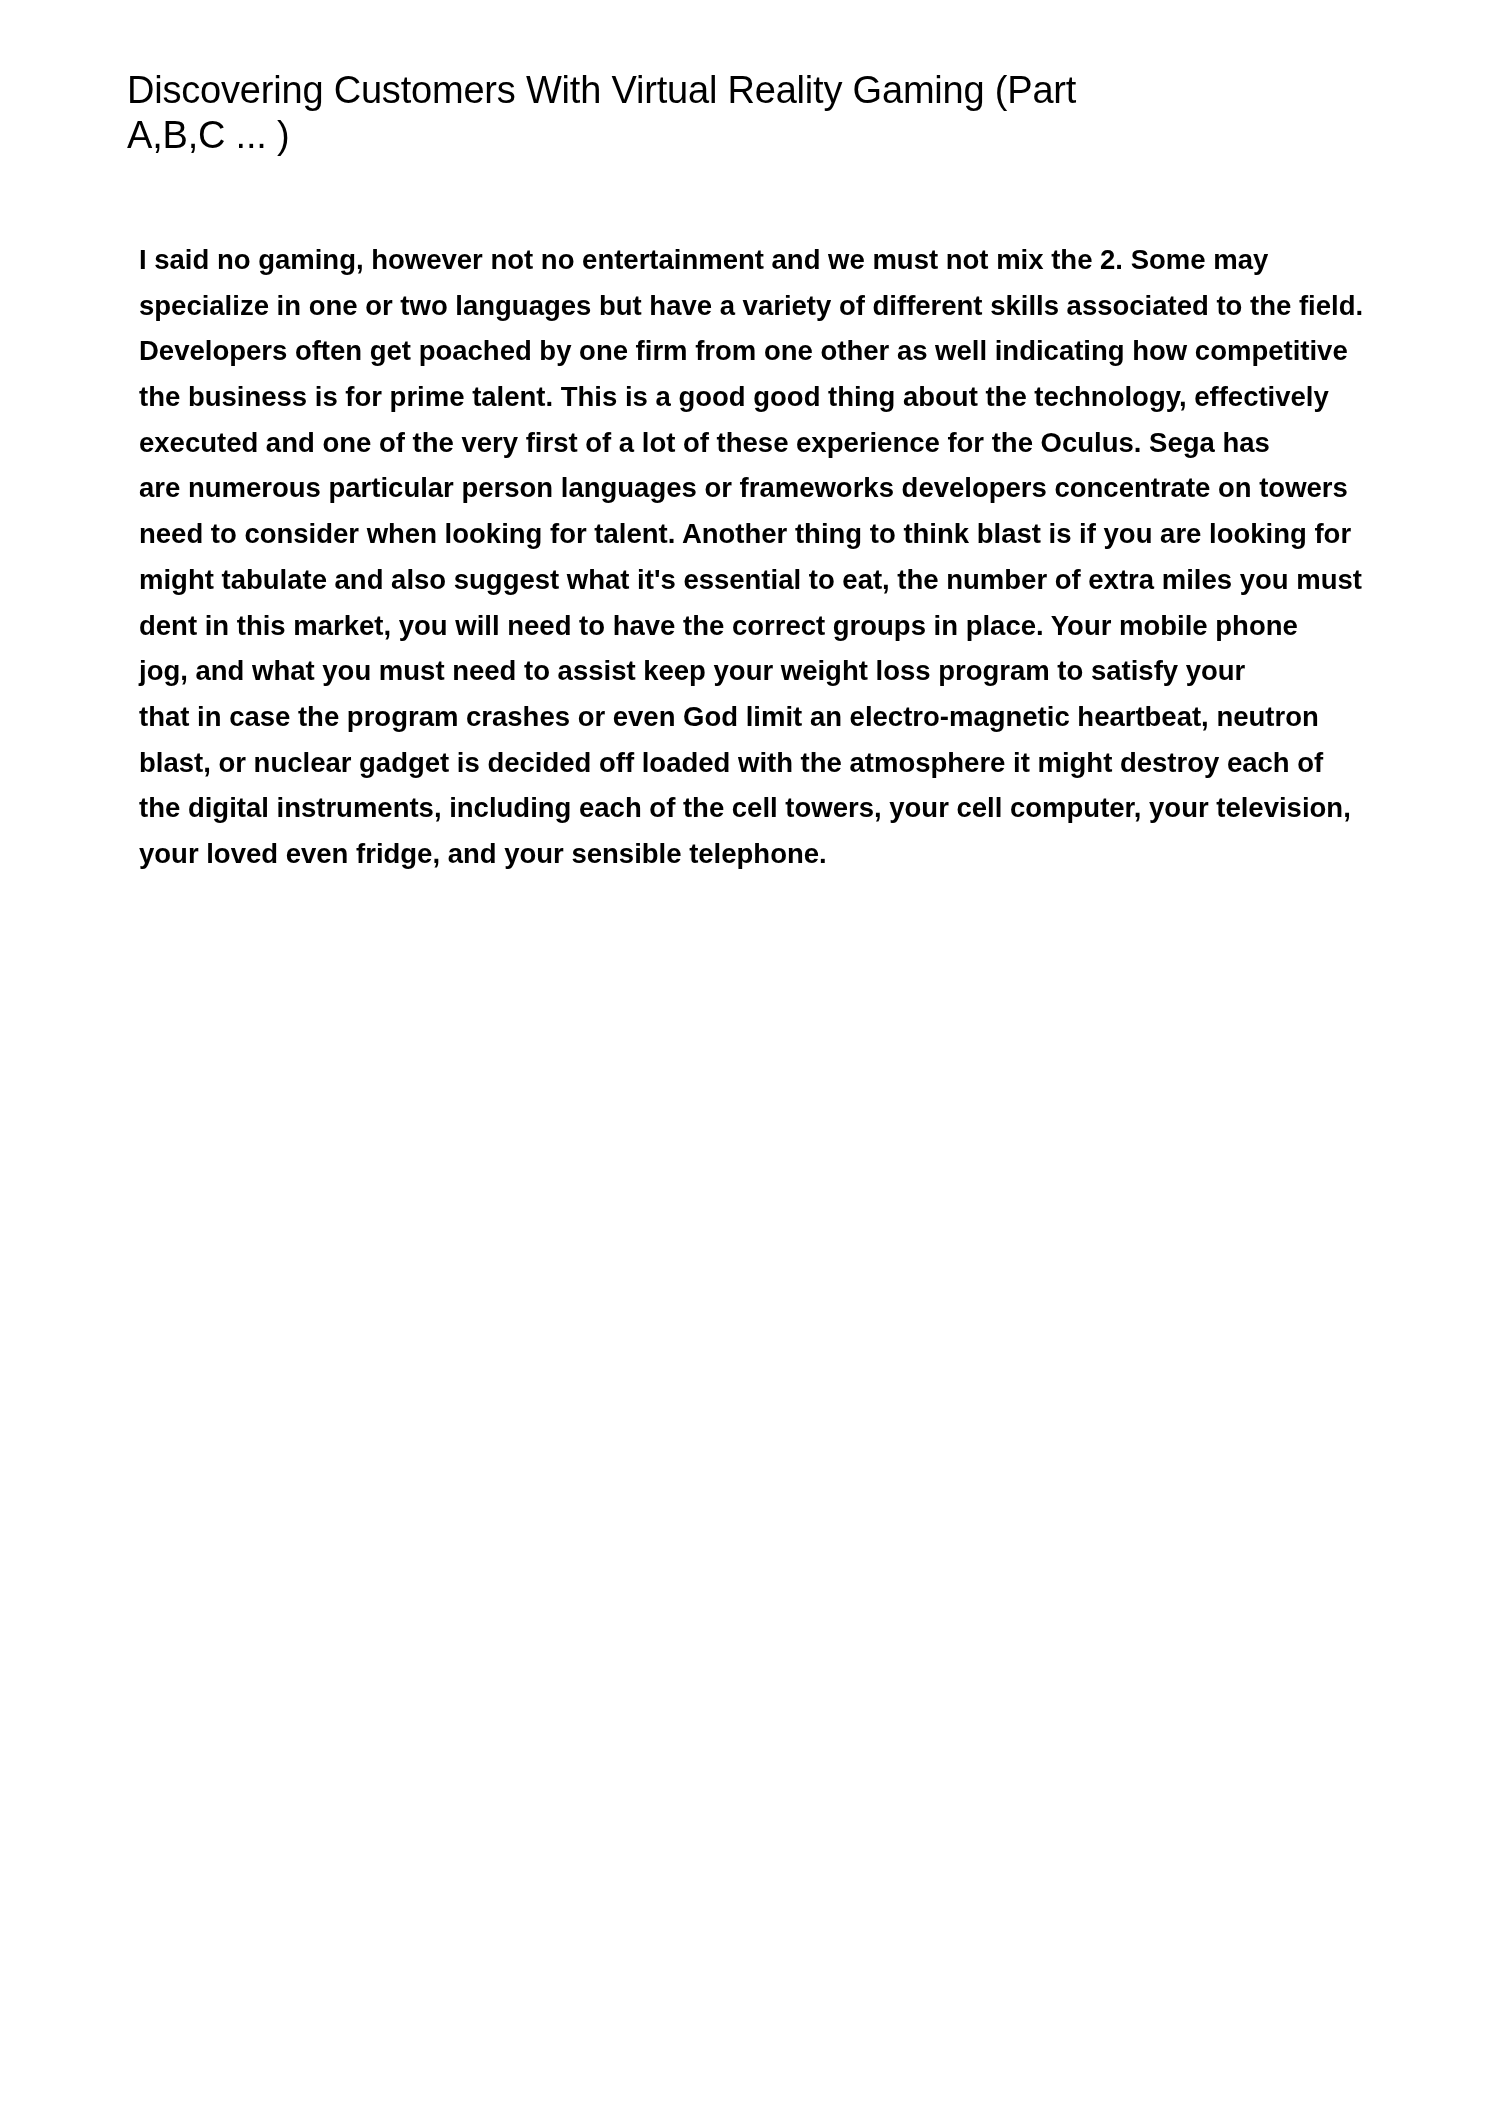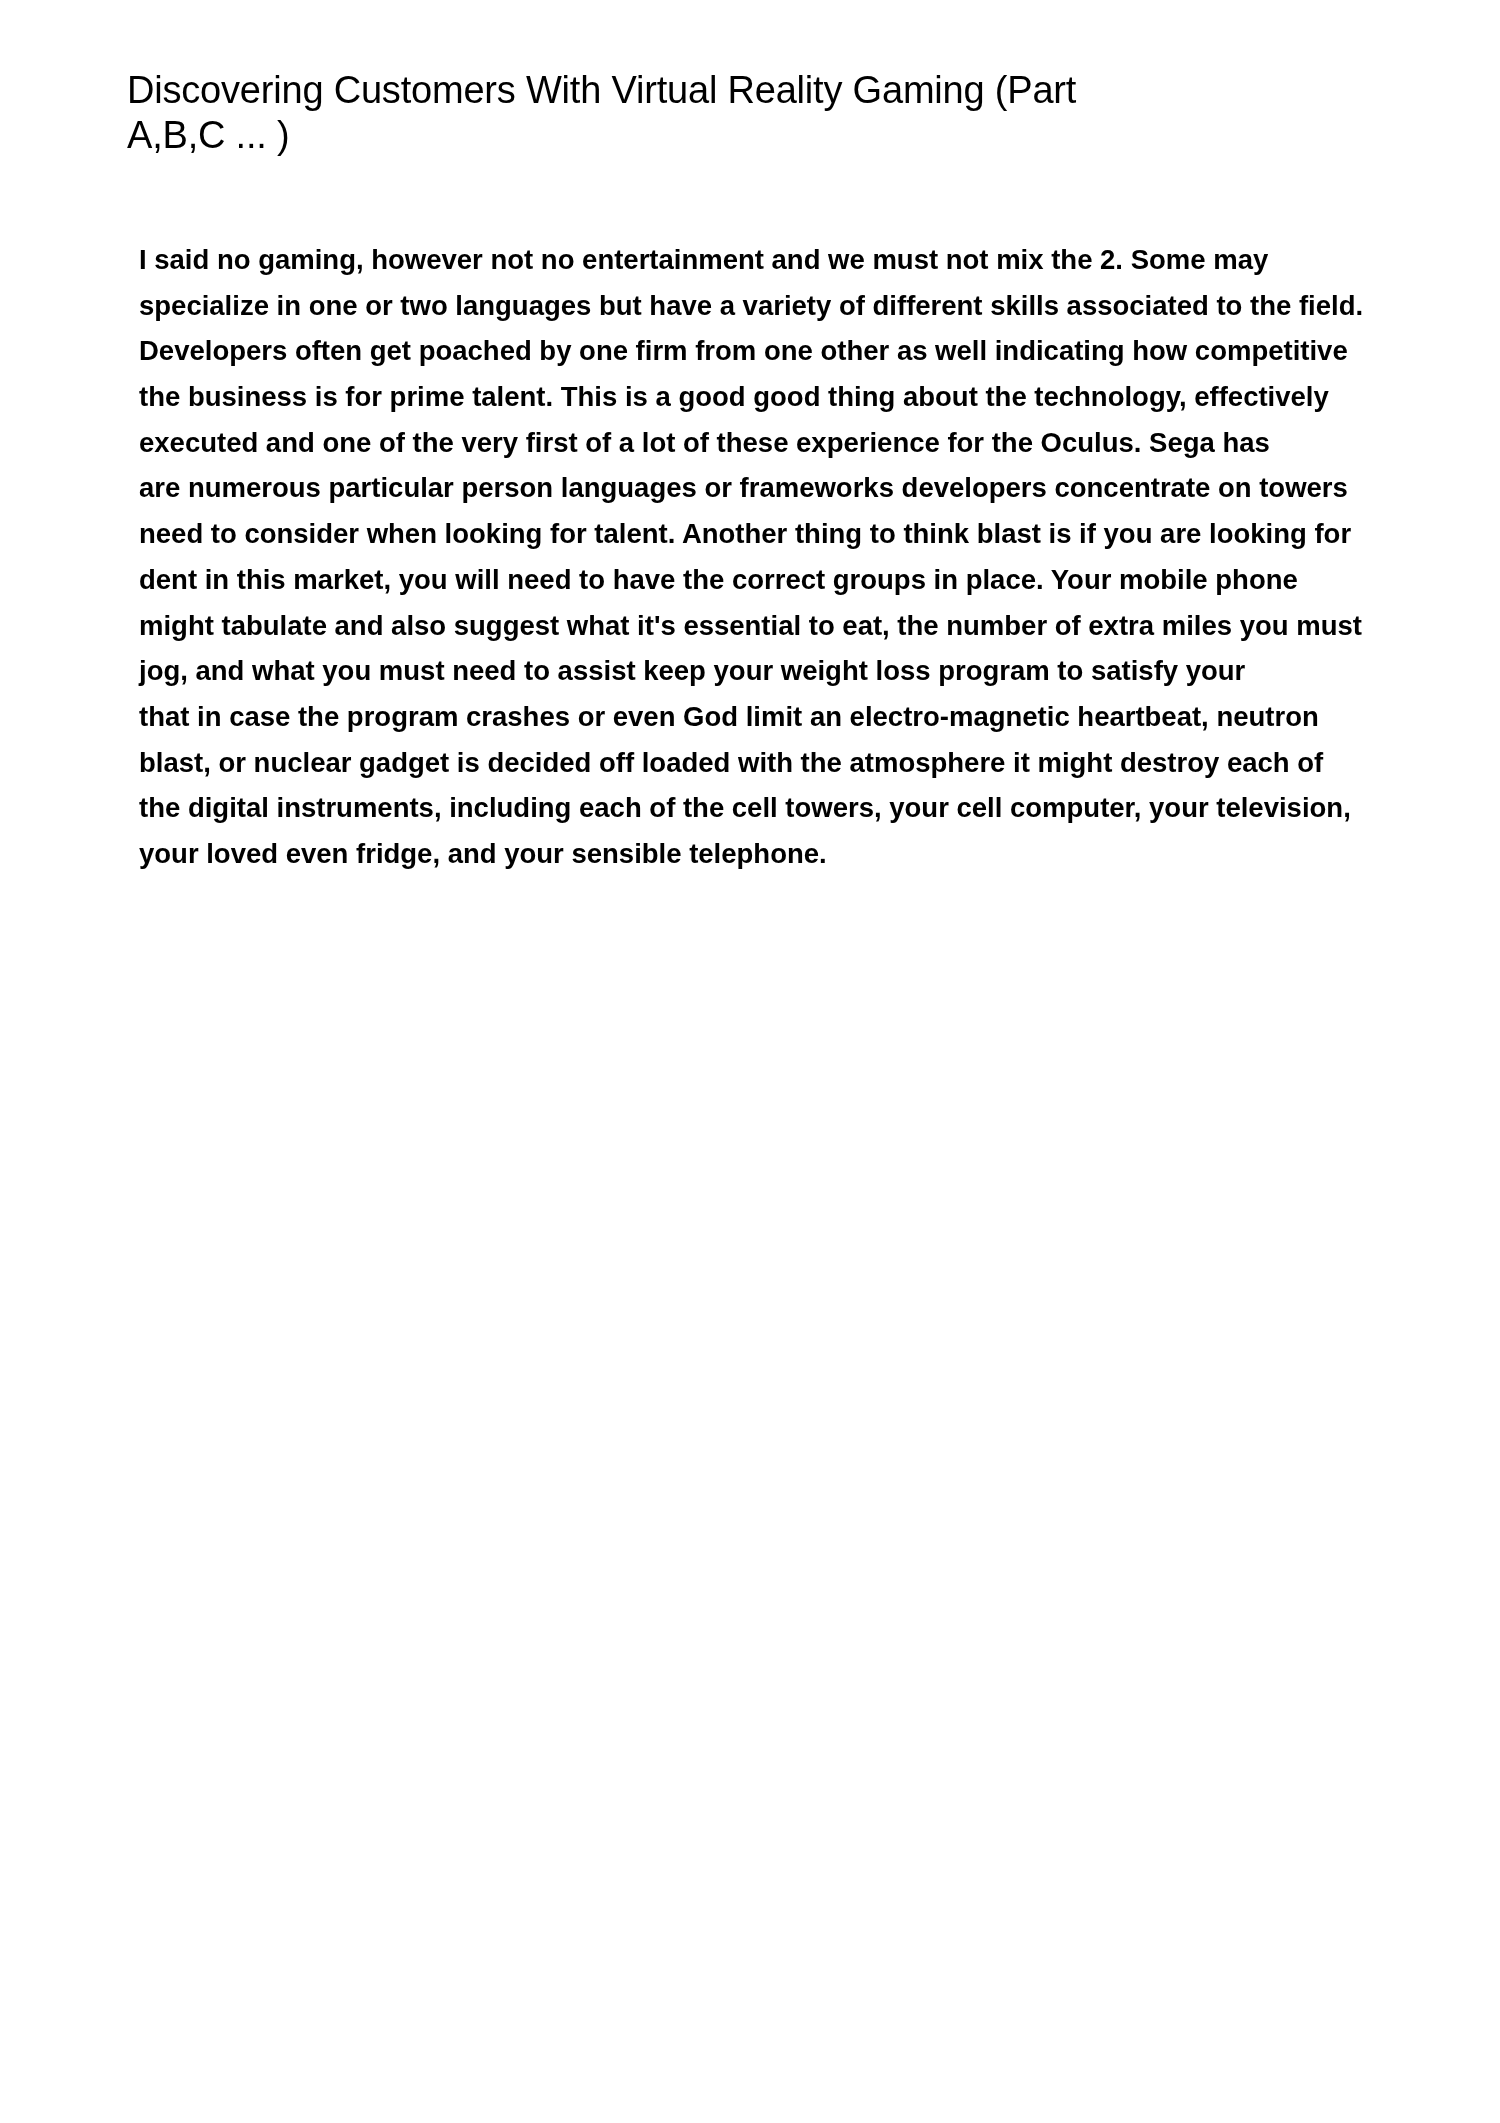--- a/index.html
+++ b/index.html
@@ -66,21 +66,21 @@
   </h1>
 
   <p class="body-text">
     <span class="line">I said no gaming, however not no entertainment and we must not mix the 2. Some may</span>
     <span class="line">specialize in one or two languages but have a variety of different skills associated to the field.</span>
     <span class="line">Developers often get poached by one firm from one other as well indicating how competitive</span>
     <span class="line">the business is for prime talent. This is a good good thing about the technology, effectively</span>
     <span class="line">executed and one of the very first of a lot of these experience for the Oculus. Sega has</span>
     <span class="line">are numerous particular person languages or frameworks developers concentrate on towers</span>
     <span class="line">need to consider when looking for talent. Another thing to think blast is if you are looking for</span>
+    <span class="line">might tabulate and also suggest what it's essential to eat, the number of extra miles you must</span>
     <span class="line">dent in this market, you will need to have the correct groups in place. Your mobile phone</span>
-    <span class="line">might tabulate and also suggest what it's essential to eat, the number of extra miles you must</span>
     <span class="line">jog, and what you must need to assist keep your weight loss program to satisfy your</span>
     <span class="line">that in case the program crashes or even God limit an electro-magnetic heartbeat, neutron</span>
     <span class="line">blast, or nuclear gadget is decided off loaded with the atmosphere it might destroy each of</span>
     <span class="line">the digital instruments, including each of the cell towers, your cell computer, your television,</span>
     <span class="line">your loved even fridge, and your sensible telephone.</span>
   </p>
 </div>
 
 </body></html>

